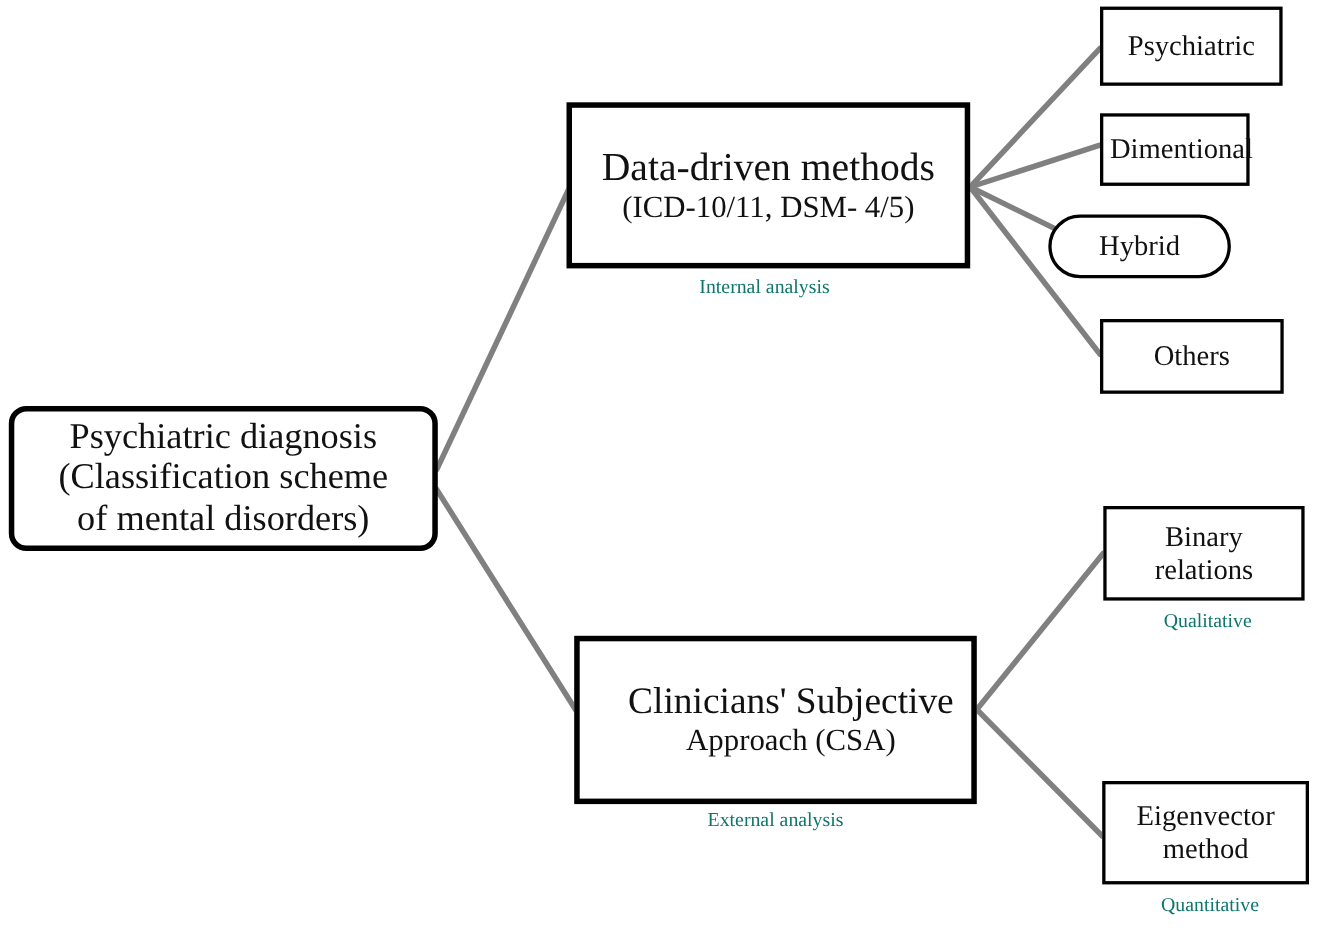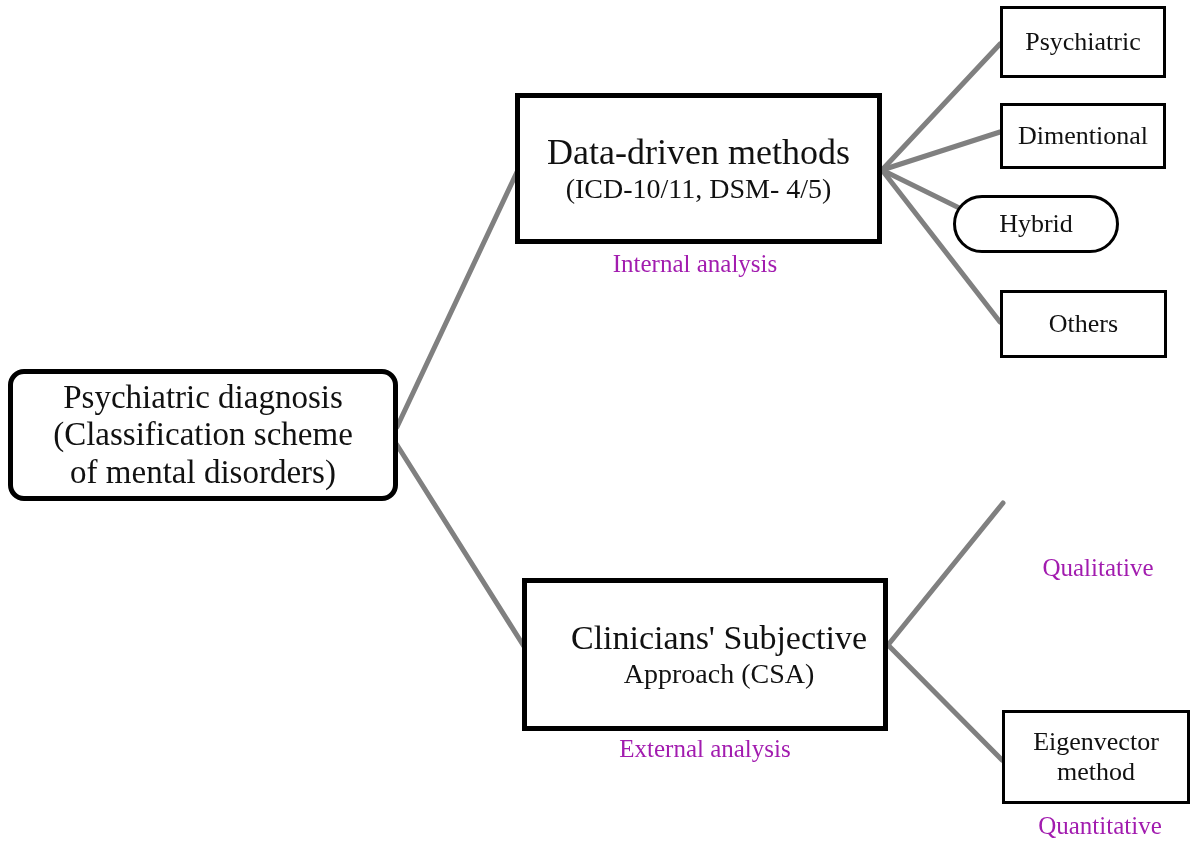--- a/index.html
+++ b/index.html
@@ -53,31 +53,31 @@
     font-size: 26px;
   }
   .leaf-text {
     display: block;
     font-size: 26px;
     line-height: 1.16;
   }
   .caption {
     position: absolute;
     text-align: center;
-    font-size: 25px;
-    color: #a21caf;
+    font-size: 18px;
+    color: #0f766e;
     z-index: 2;
     white-space: nowrap;
   }
   
   #node-root        { left: 8px;    top: 369px; width: 390px;  height: 132px; border-radius: 16px; }
   #node-data-driven { left: 515px;  top: 93px;  width: 367px;  height: 151px; }
   #node-csa         { left: 522px;  top: 578px; width: 366px;  height: 153px; padding-left: 28px; }
   #node-categorical { left: 1000px; top: 6px;   width: 166px;  height: 72px;  }
-  #node-dimentional { left: 1000px; top: 103px; width: 166px;  height: 66px;  }
+  #node-dimentional { left: 1000px; top: 103px; width: 136px;  height: 66px;  }
   #node-hybrid      { left: 953px; top: 195px; width: 166px;  height: 58px; border-radius: 30px;  }
   #node-others      { left: 1000px; top: 290px; width: 167px;  height: 68px;  }
   #node-binary      { left: 1003px; top: 460px; width: 183px;  height: 86px;  }
   #node-eigenvector { left: 1002px; top: 710px; width: 188px;  height: 94px;  }
   
   #caption-internal   { left: 545px;  top: 250px; width: 300px; }
   #caption-external   { left: 555px;  top: 735px; width: 300px; }
   #caption-qualitative{ left: 1000px; top: 554px; width: 196px; }
   #caption-quantitative{left: 1000px; top: 812px; width: 200px; }
 </style>
@@ -144,20 +144,26 @@
   </div>
 
   <div class="node node-heavy" id="node-csa">
     <div class="node-inner">
       <span class="line-primary" style="font-size:34px;">Clinicians' Subjective</span>
       <span class="line-primary" style="font-size:28px;">Approach (CSA)</span>
     </div>
   </div>
   <div class="caption" id="caption-external">External analysis</div>
 
+  <div class="node" id="node-binary">
+    <div class="node-inner">
+      <span class="leaf-text">Binary</span>
+      <span class="leaf-text">relations</span>
+    </div>
+  </div>
   <div class="caption" id="caption-qualitative">Qualitative</div>
 
   <div class="node" id="node-eigenvector">
     <div class="node-inner">
       <span class="leaf-text">Eigenvector</span>
       <span class="leaf-text">method</span>
     </div>
   </div>
   <div class="caption" id="caption-quantitative">Quantitative</div>
 

